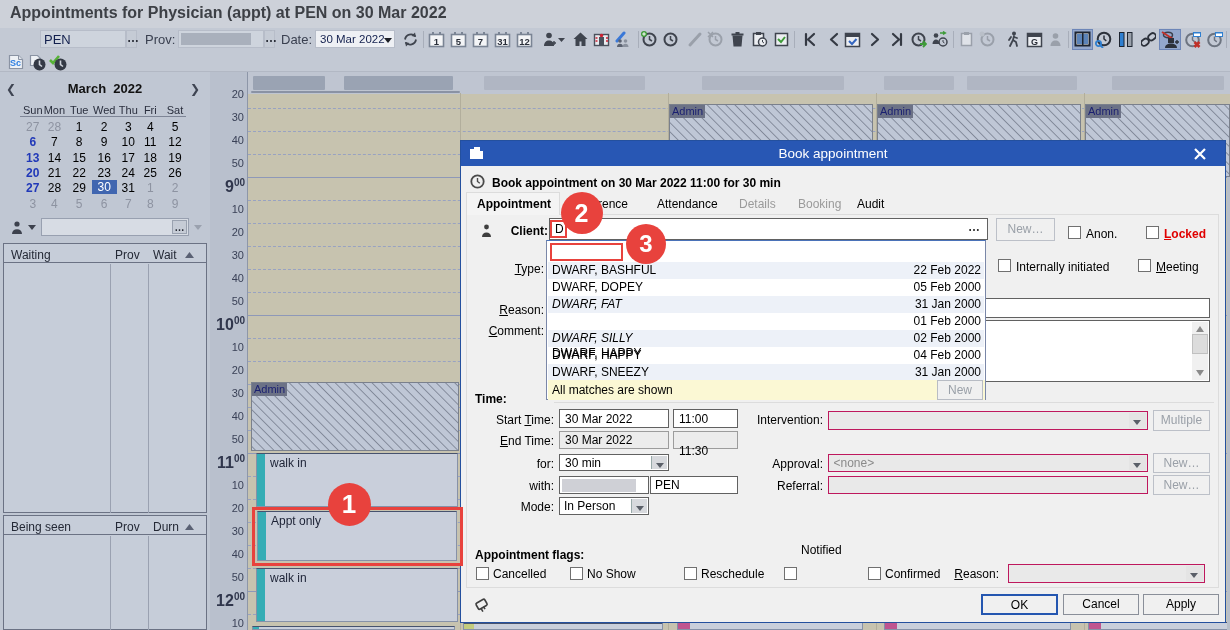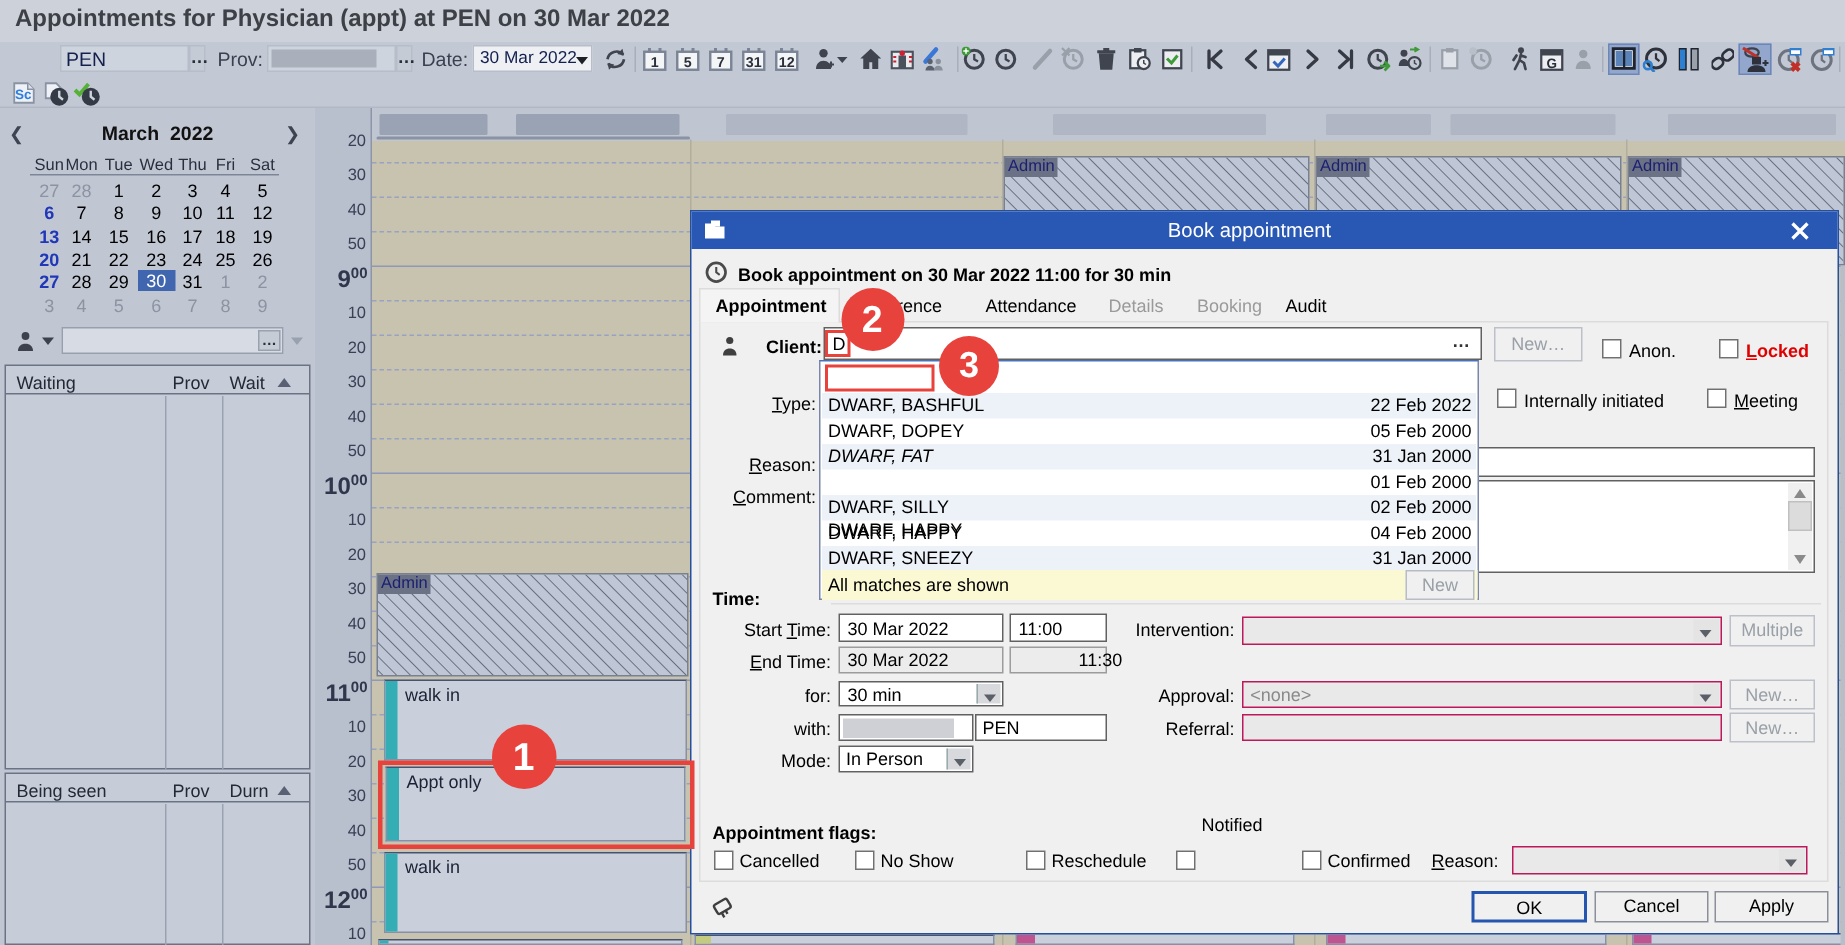--- a/index.html
+++ b/index.html
@@ -670,21 +670,21 @@
       </div>
       <div class="lrow lalt" style="top:54.5px;">
         <span style="position:absolute;left:4px;font-style:italic;">DWARF, FAT</span>
         <span class="ldate">31 Jan 2000</span>
       </div>
       <div class="lrow" style="top:71.5px;">
         <span style="position:absolute;left:4px;margin-top:32px;">DWARF, HAPPY</span>
         <span class="ldate">01 Feb 2000</span>
       </div>
       <div class="lrow lalt" style="top:88.5px;">
-        <span style="position:absolute;left:4px;">DWARF, SILLY</span>
+        <span style="position:absolute;left:4px;font-style:italic;">DWARF, SILLY</span>
         <span class="ldate">02 Feb 2000</span>
       </div>
       <div class="lrow" style="top:105.5px;">
         <span style="position:absolute;left:4px;">DWARF, HAPPY</span>
         <span class="ldate">04 Feb 2000</span>
       </div>
       <div class="lrow lalt" style="top:122.5px;">
         <span style="position:absolute;left:4px;">DWARF, SNEEZY</span>
         <span class="ldate">31 Jan 2000</span>
       </div>
@@ -705,21 +705,21 @@
 <div class="lbl rlbl" style="left:230px;top:272px;width:132px;">Intervention:</div>
 <div class="ddldis" style="left:366.5px;top:270px;width:320px;height:19px;">
       <div class="ddarrow" style="background:#e4e4e4;border-left:none;"></div>
     </div>
 <div class="btndis" style="left:692px;top:269px;width:57px;height:21px;line-height:19px;">Multiple</div>
 <div class="lbl rlbl" style="left:0px;top:293px;width:93px;"><u>E</u>nd Time:</div>
 <div class="inpdis" style="left:98px;top:290px;width:110px;height:17.5px;">
       <span style="position:absolute;left:5px;top:1px;">30 Mar 2022</span>
     </div>
 <div class="inpdis" style="left:212px;top:290px;width:65px;height:17.5px;">
-      <span style="position:absolute;left:5px;top:1px;margin-left:40px;">11:30</span>
+      <span style="position:absolute;left:5px;top:12px;">11:30</span>
     </div>
 <div class="lbl rlbl" style="left:0px;top:316px;width:93px;">for:</div>
 <div class="inp" style="left:98px;top:312.5px;width:110px;height:17.5px;">
       <span style="position:absolute;left:5px;top:1px;">30 min</span>
       <div class="ddarrow" style="width:16px;background:#d7d9dd;border-left:1px solid #9aa;"></div>
     </div>
 <div class="lbl rlbl" style="left:230px;top:316px;width:132px;">Approval:</div>
 <div class="ddldis" style="left:366.5px;top:313px;width:320px;height:18px;">
       <span style="position:absolute;left:5px;top:1px;">&lt;none&gt;</span>
       <div class="ddarrow" style="background:#e4e4e4;border-left:none;"></div>

